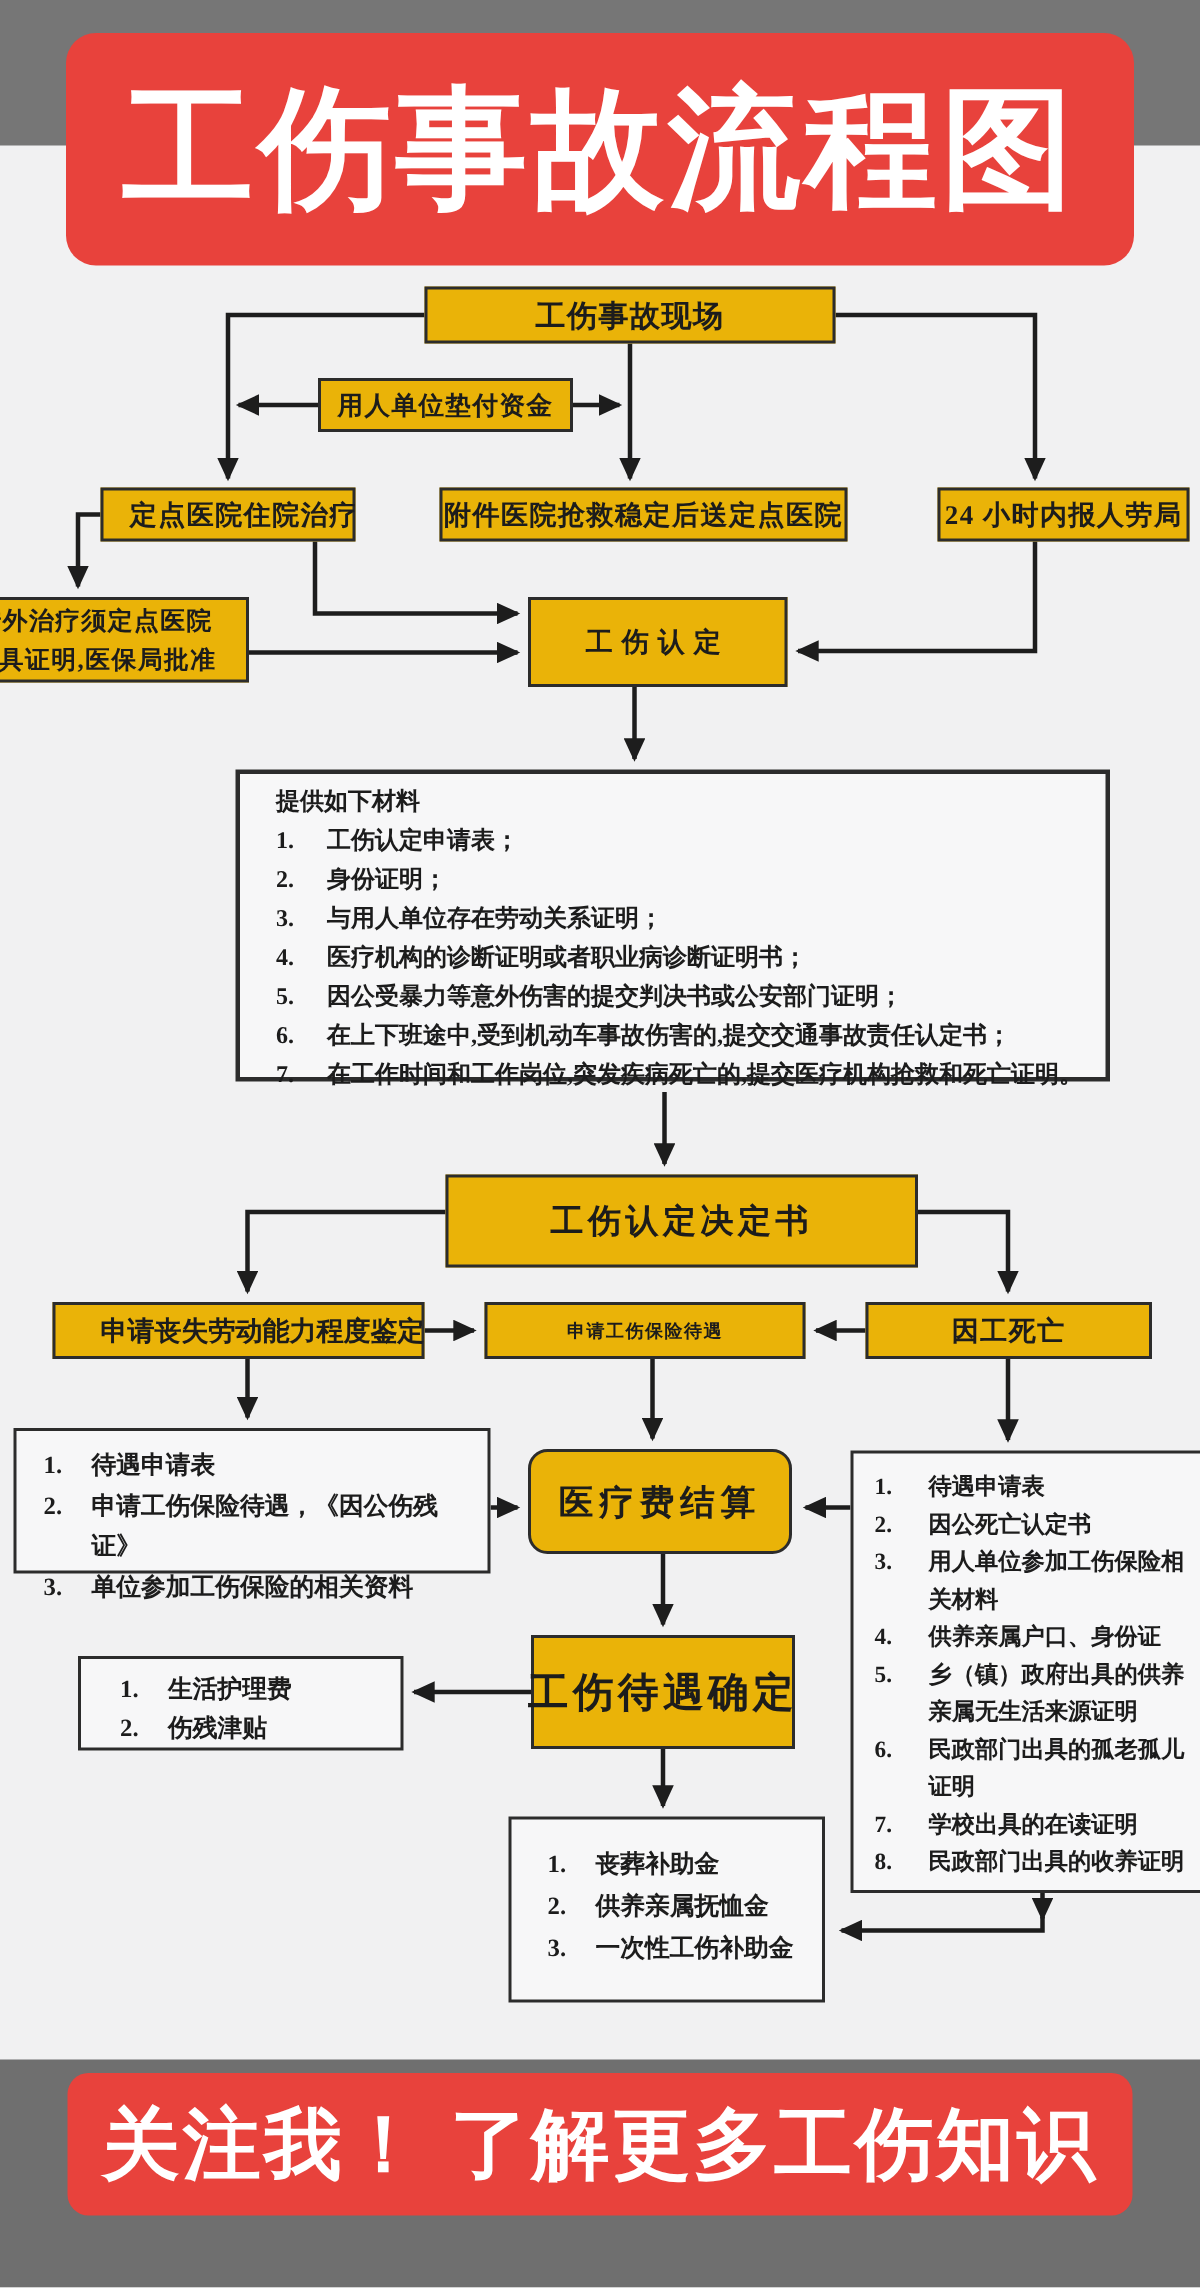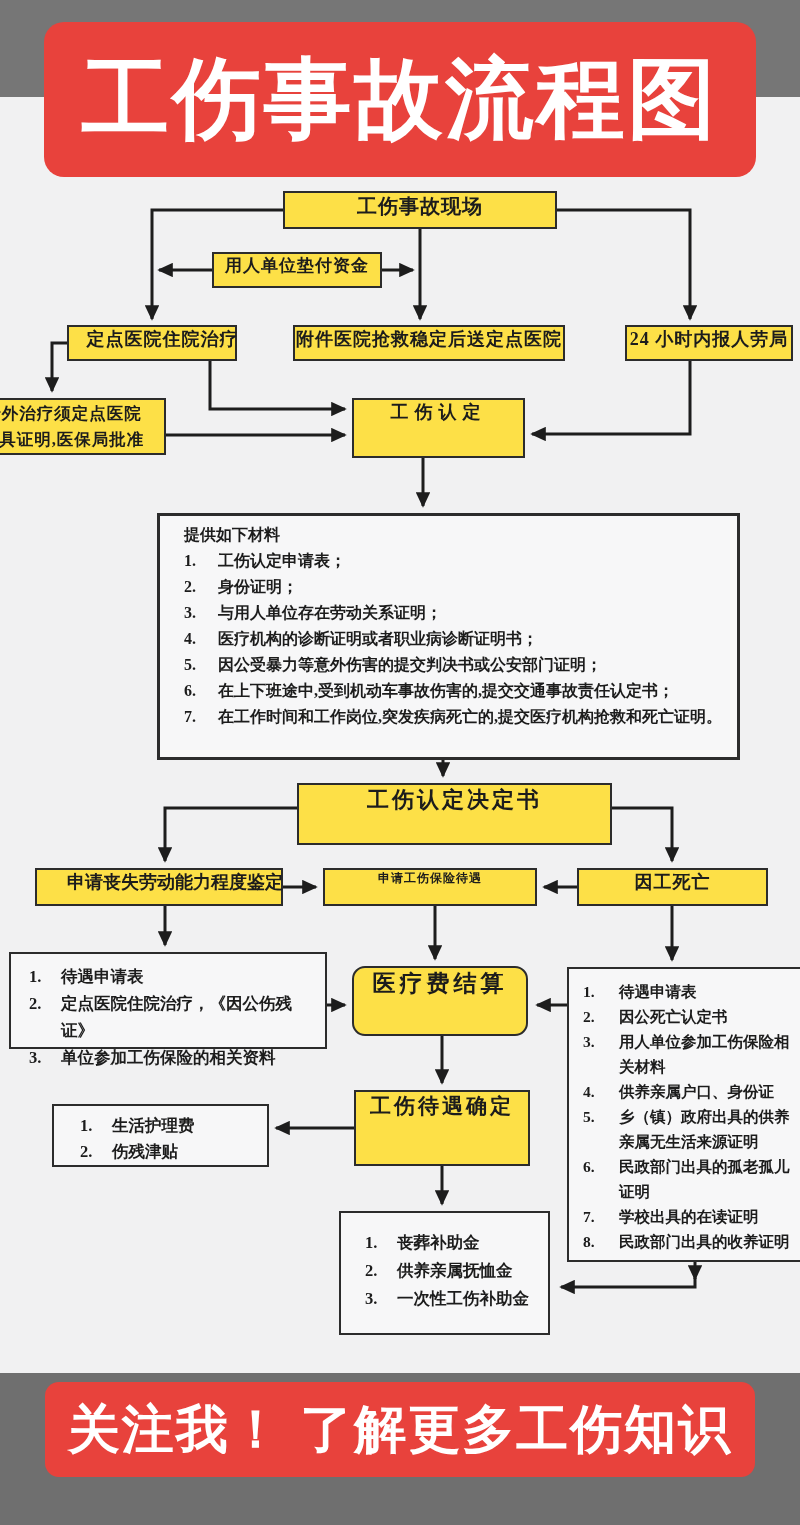--- a/index.html
+++ b/index.html
@@ -13,33 +13,33 @@
   .banner{
     position:absolute;display:flex;align-items:center;justify-content:center;
     background:#e8423c;color:#ffffff;border-radius:20px;
     font-family:"Liberation Sans","DejaVu Sans",sans-serif;font-weight:900;
     text-align:center;white-space:nowrap;
   }
   #title-banner{left:44px;top:22px;width:712px;height:155px;font-size:88px;letter-spacing:3px;}
   #follow-banner{left:45px;top:1382px;width:710px;height:95px;font-size:52px;letter-spacing:2px;border-radius:14px;}
   .node{
     position:absolute;box-sizing:border-box;
-    border:2.5px solid #2c2c2c;background:#fde047;
-    display:flex;justify-content:center;
+    border:2.5px solid #2c2c2c;background:#eab308;
+    display:flex;align-items:center;justify-content:center;
     font-weight:700;letter-spacing:1px;white-space:nowrap;text-align:center;
   }
   .listbox{
     position:absolute;box-sizing:border-box;
     border:2.5px solid #2c2c2c;background:#f7f7f8;font-weight:700;
   }
   .li{display:flex;align-items:flex-start;}
   .num{flex:none;}
   .txt{flex:1;}
   .heading{font-weight:700;}
-  #materials-box{left:157px;top:513px;width:583px;height:247px;border-width:3px;
+  #materials-box{left:157px;top:513px;width:583px;height:208px;border-width:3px;
     padding:6px 12px 0 24px;font-size:16px;line-height:26px;}
   #materials-box .num{width:34px;}
   #left-list-box{left:9px;top:952px;width:318px;height:97px;padding:9px 4px 0 18px;font-size:16.5px;line-height:27px;}
   #left-list-box .num{width:32px;}
   #right-list-box{left:567px;top:967px;width:245px;height:295px;padding:10px 6px 0 14px;font-size:15.5px;line-height:25px;}
   #right-list-box .num{width:36px;}
   #care-list-box{left:52px;top:1104px;width:217px;height:63px;padding:7px 0 0 26px;font-size:16.5px;line-height:26px;}
   #care-list-box .num{width:32px;}
   #bottom-list-box{left:339px;top:1211px;width:211px;height:124px;padding:16px 0 0 24px;font-size:16.5px;line-height:28px;}
   #bottom-list-box .num{width:32px;}
@@ -174,21 +174,21 @@
     </div>
 
   <div class="listbox" id="left-list-box">
     <div>
         <div class="li">
           <span class="num">1.</span>
           <span class="txt">待遇申请表</span>
         </div>
         <div class="li">
           <span class="num">2.</span>
-          <span class="txt">定点医院住院治疗，《因公伤残证》</span>
+          <span class="txt">申请工伤保险待遇，《因公伤残证》</span>
         </div>
         <div class="li">
           <span class="num">3.</span>
           <span class="txt">单位参加工伤保险的相关资料</span>
         </div>
       </div>
   </div>
 
   <div class="node" style="left:352px;top:966px;width:176px;height:70px;font-size:23px;letter-spacing:4px;border-radius:13px;">
       <span>医疗费结算</span>
@@ -237,21 +237,21 @@
           <span class="num">1.</span>
           <span class="txt">生活护理费</span>
         </div>
         <div class="li">
           <span class="num">2.</span>
           <span class="txt">伤残津贴</span>
         </div>
       </div>
   </div>
 
-  <div class="node" style="left:354px;top:1090px;width:176px;height:76px;font-size:21px;letter-spacing:3px;">
+  <div class="node" style="left:354px;top:1090px;width:176px;height:76px;font-size:27px;letter-spacing:3px;">
       <span>工伤待遇确定</span>
     </div>
 
   <div class="listbox" id="bottom-list-box">
     <div>
         <div class="li">
           <span class="num">1.</span>
           <span class="txt">丧葬补助金</span>
         </div>
         <div class="li">

